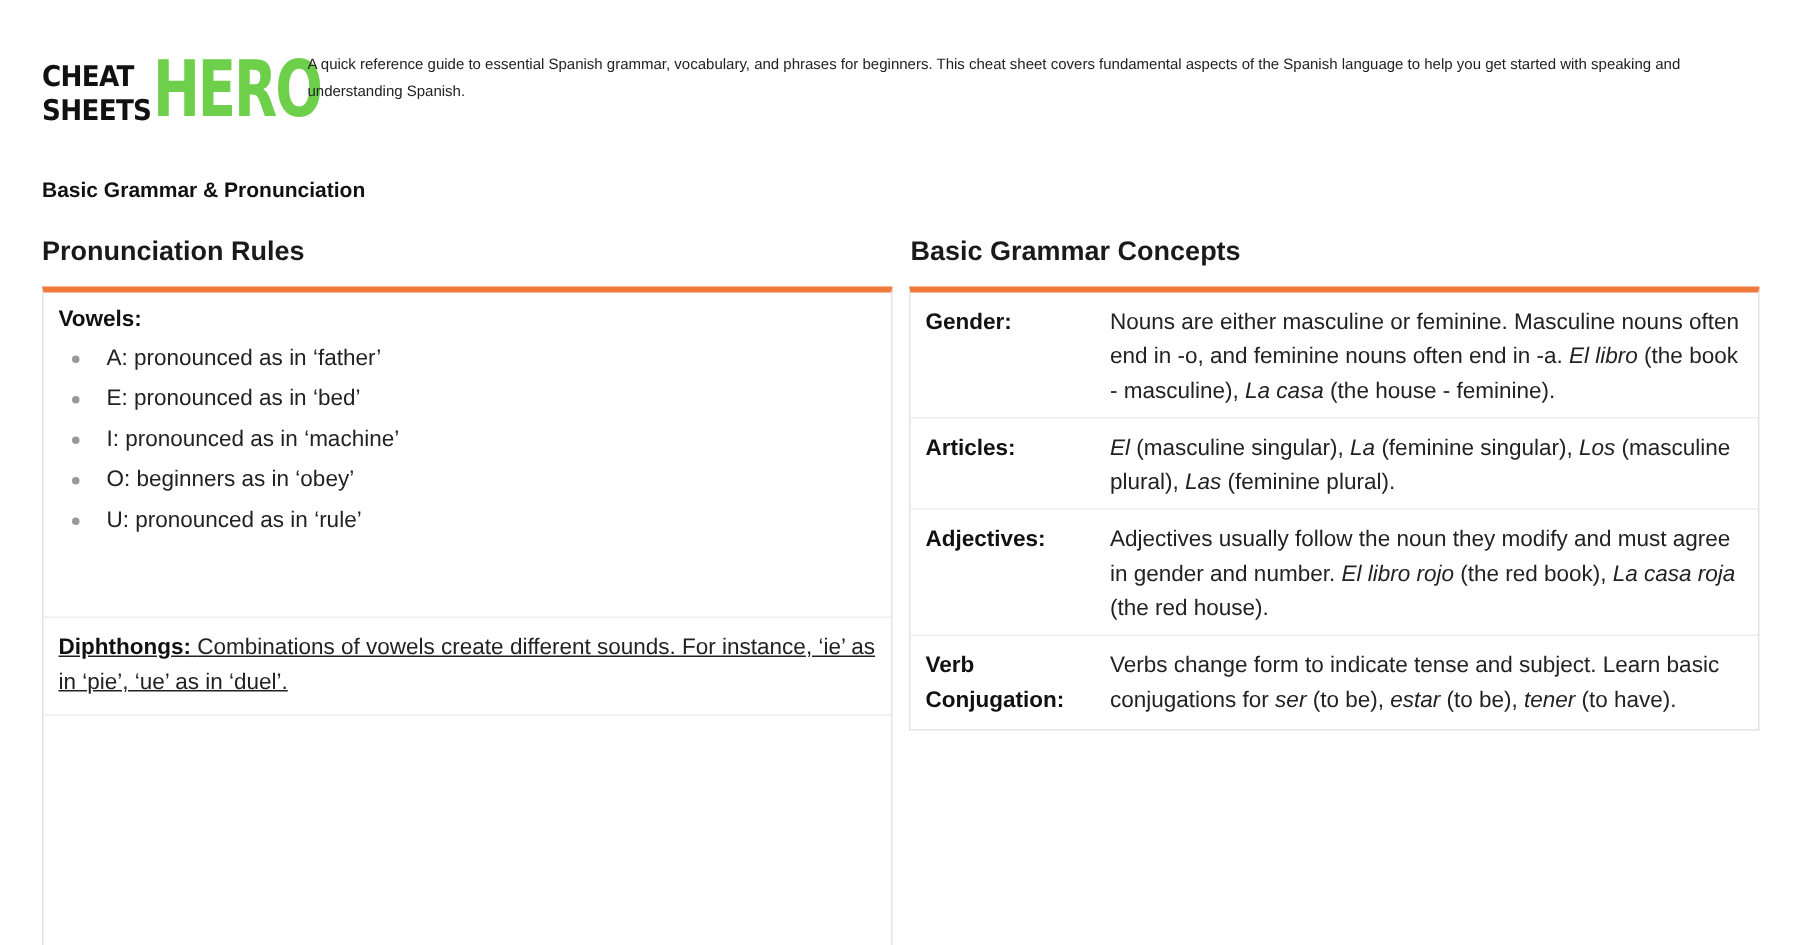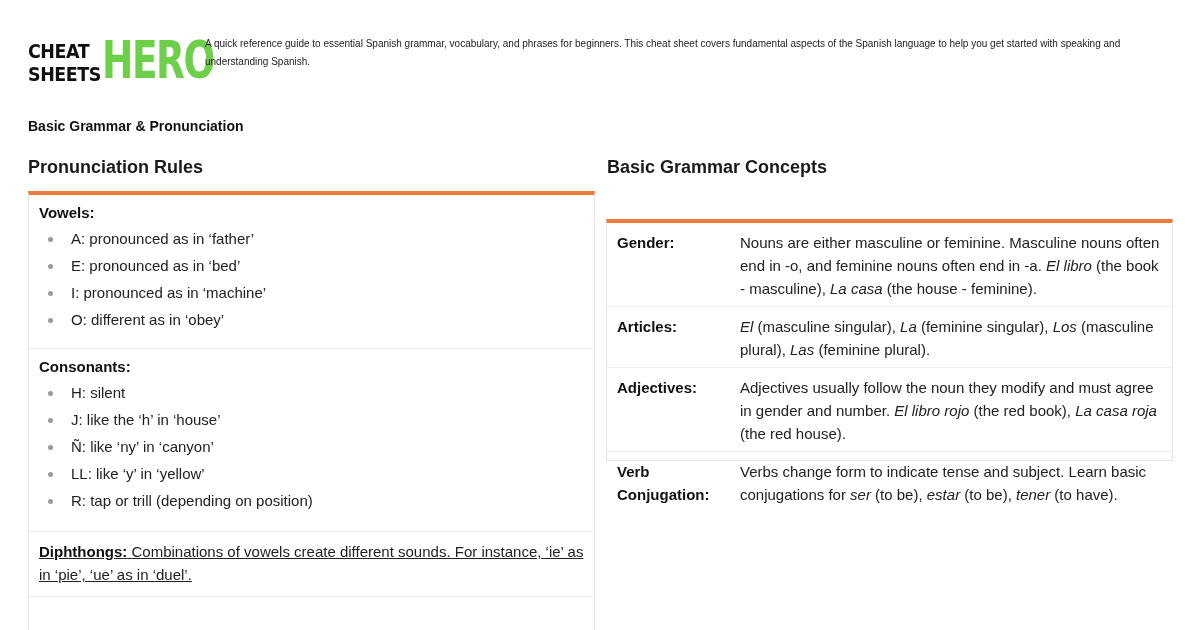--- a/index.html
+++ b/index.html
@@ -15,31 +15,31 @@
   .desc { font-size: 10px; line-height: 18px; color: #222; margin-top: 3px; }
 
   .section-title { position: absolute; left: 28px; top: 118px; font-size: 14px; font-weight: bold; color: #111; }
 
   .col-title { position: absolute; font-size: 18px; color: #1a1a1a; top: 157px; }
   .col-left-title { left: 28px; }
   .col-right-title { left: 607px; }
 
   .card { position: absolute; border: 1px solid #e4e4e4; border-top: 4px solid #f07a3c; background: #fff; }
   .card-left { left: 28px; top: 191px; width: 567px; height: 460px; }
-  .card-right { left: 606px; top: 191px; width: 567px; height: 242px; margin-top: 28px; }
+  .card-right { left: 606px; top: 191px; width: 567px; height: 296px; }
 
   .block { border-bottom: 1px solid #eeeeee; padding: 8px 10px 10px 10px; }
   .block-head { font-size: 15px; font-weight: bold; color: #111; line-height: 20px; }
   .bul { list-style: none; margin-top: 2px; }
   .bul li { position: relative; padding-left: 32px; font-size: 15px; line-height: 27px; color: #222; }
   .bul li::before { content: ""; position: absolute; left: 9px; top: 12px; width: 5px; height: 5px; border-radius: 50%; background: #999; }
   .para { font-size: 15px; line-height: 23px; color: #222; text-decoration: underline; }
   .para b { color: #111; }
 
-  .vowels { height: 154px; }
+  .vowels { height: 217px; }
   .consonants { height: 183px; }
 
   .row { display: flex; border-bottom: 1px solid #eeeeee; padding: 8px 10px 6px 10px; }
   .row:last-child { border-bottom: none; }
   .row .k { width: 123px; flex-shrink: 0; font-size: 15px; font-weight: bold; line-height: 23px; color: #111; }
   .row .v { flex: 1; font-size: 15px; line-height: 23px; color: #222; }
 </style>
 </head>
 <body>
 
@@ -60,31 +60,22 @@
 <h3 class="col-title col-left-title">Pronunciation Rules</h3>
 <h3 class="col-title col-right-title">Basic Grammar Concepts</h3>
 
 <div class="card card-left">
   <div class="block vowels">
     <div class="block-head">Vowels:</div>
     <ul class="bul">
       <li>A: pronounced as in ‘father’</li>
       <li>E: pronounced as in ‘bed’</li>
       <li>I: pronounced as in ‘machine’</li>
-      <li>O: different as in ‘obey’</li>
-    </ul>
-  </div>
-  <div class="block consonants">
-    <div class="block-head">Consonants:</div>
-    <ul class="bul">
-      <li>H: silent</li>
-      <li>J: like the ‘h’ in ‘house’</li>
-      <li>Ñ: like ‘ny’ in ‘canyon’</li>
-      <li>LL: like ‘y’ in ‘yellow’</li>
-      <li>R: tap or trill (depending on position)</li>
+      <li>O: beginners as in ‘obey’</li>
+      <li>U: pronounced as in ‘rule’</li>
     </ul>
   </div>
   <div class="block">
     <p class="para">
       <b>Diphthongs:</b>
       <span>Combinations of vowels create different sounds. For instance, ‘ie’ as in ‘pie’, ‘ue’ as in ‘duel’.</span>
     </p>
   </div>
 
 </div>

